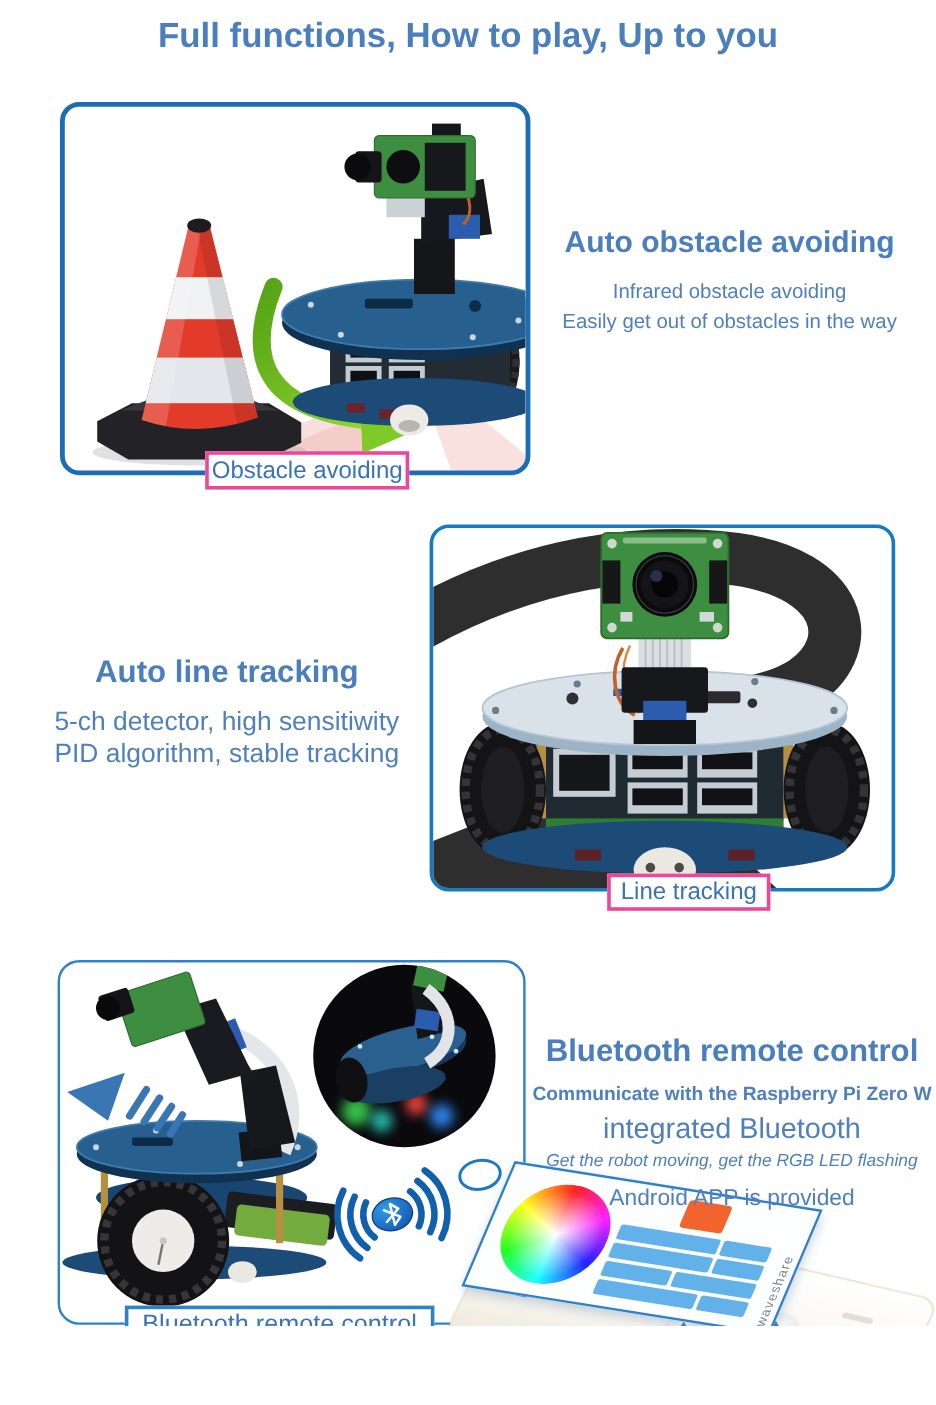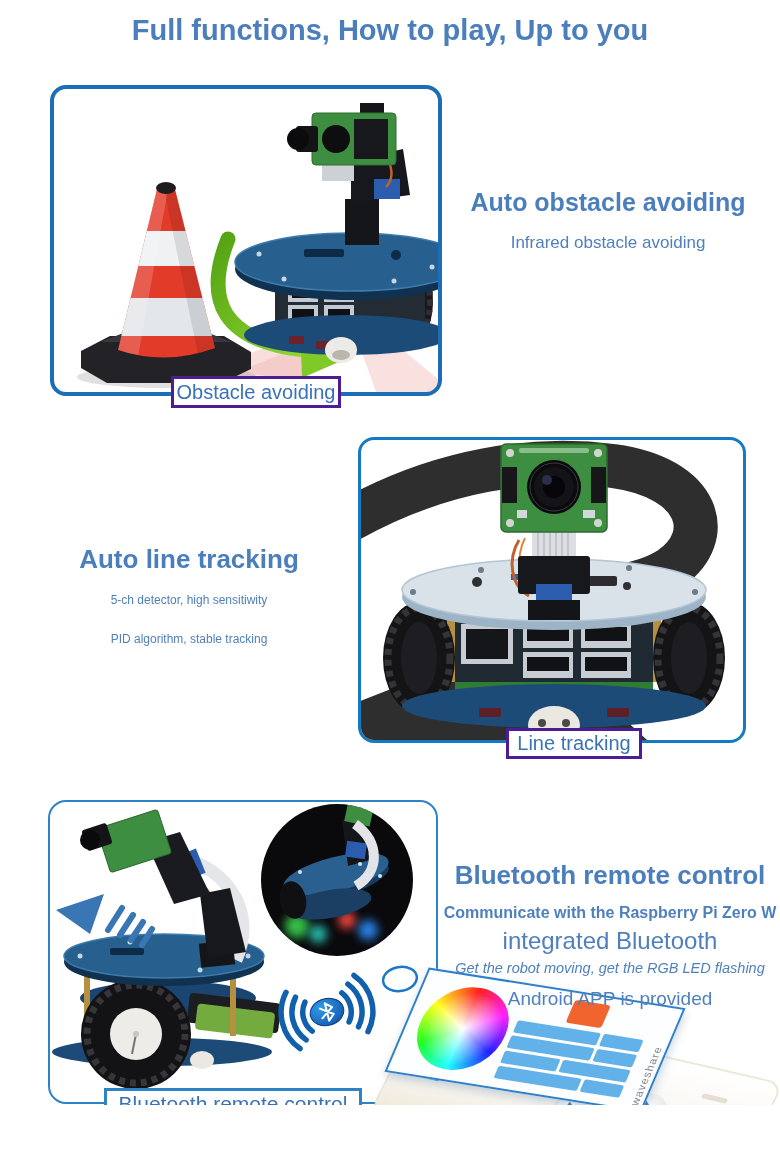--- a/index.html
+++ b/index.html
@@ -8,34 +8,34 @@
           font-family:"Liberation Sans", sans-serif;}
   .page-title{position:absolute;top:14px;left:0;width:100%;text-align:center;
               font-size:29px;font-weight:bold;color:#4a7ebc;margin:0;}
   
   .img-box{position:absolute;border-radius:16px;overflow:hidden;background:#fff;}
   .box1{left:50px;top:85px;width:392px;height:311px;border:4px solid #1a6db6;}
   .box2{left:358px;top:437px;width:388px;height:306px;border:3px solid #167ac2;}
   .box3{left:48px;top:800px;width:390px;height:304px;border:2px solid #2e82c6;border-radius:18px;}
   .img-box svg{display:block;}
   
-  .caption{position:absolute;background:#ffffff;border:3px solid #4c1d95;color:#3a72b8;
+  .caption{position:absolute;background:#ffffff;border:3px solid #ec4899;color:#3a72b8;
            display:flex;align-items:center;justify-content:center;z-index:5;}
   .cap1{left:171px;top:376px;width:170px;height:32px;font-size:20px;}
   .cap2{left:506px;top:728px;width:136px;height:31px;font-size:20px;}
   .cap3{left:104px;top:1088px;width:258px;height:32px;font-size:21px;border-color:#2e82c6;}
   
   .tb{position:absolute;text-align:center;color:#4f80bd;z-index:4;}
   .tb h2{margin:2px;font-weight:bold;color:#4a7ebc;}
   .tb1{left:443px;top:186px;width:330px;}
   .tb1 h2{font-size:25px;margin-bottom:13px;}
   .tb1 p{margin:0;font-size:17px;line-height:25px;}
   .tb2{left:28px;top:542px;width:322px;}
   .tb2 h2{font-size:26px;margin-bottom:12px;}
-  .tb2 p{margin:12px;font-size:12px;line-height:27px;}
+  .tb2 p{margin:0;font-size:22px;line-height:27px;}
   .tb3{left:443px;top:858px;width:334px;}
   .tb3 h2{font-size:26px;margin-bottom:10px;}
   .tb3 .l1{margin:0;font-size:16px;line-height:24px;font-weight:bold;}
   .tb3 .l2{margin:4px 0 0;font-size:24px;line-height:24px;}
   .tb3 .l3{margin:4px 0 0;font-size:14.5px;line-height:22px;font-style:italic;}
   .tb3 .l4{margin:8px 0 0;font-size:19px;line-height:24px;}
   
   .phone{position:absolute;left:375px;top:985px;width:405px;height:186px;z-index:3;}
   .phone-body{position:absolute;left:18px;top:52px;width:368px;height:120px;border-radius:16px;
       background:linear-gradient(180deg,#ffffff 0%,#f6f3ec 70%,#efe8d6 100%);
@@ -159,20 +159,21 @@
         <circle cx="244" cy="50" r="11" fill="#0b0b0d"></circle>
       </g>
     </svg>
   </div>
   <div class="caption cap1">
     <span>Obstacle avoiding</span>
   </div>
   <div class="tb tb1">
     <h2>Auto obstacle avoiding</h2>
     <p>Infrared obstacle avoiding</p>
+    <p>Easily get out of obstacles in the way</p>
   </div>
 
   <div class="img-box box2">
     <svg width="382" height="300" viewBox="0 0 382 300">
 
       <g>
         <path d="M125,252 C85,238 52,204 90,172 C135,135 250,168 310,128 C355,96 340,38 252,26 C175,16 80,28 -15,82" fill="none" stroke="#2e2e2e" stroke-width="44" stroke-linecap="round"></path>
         <polygon points="-8,300 -8,264 58,238 128,226 206,226 286,300" fill="#2e2e2e"></polygon>
       </g>
 

